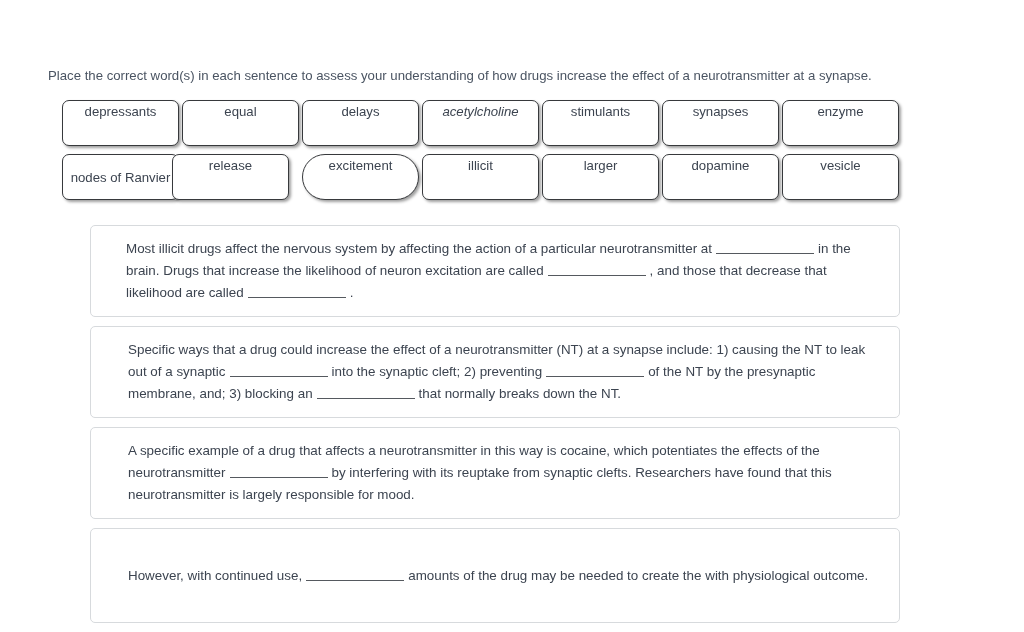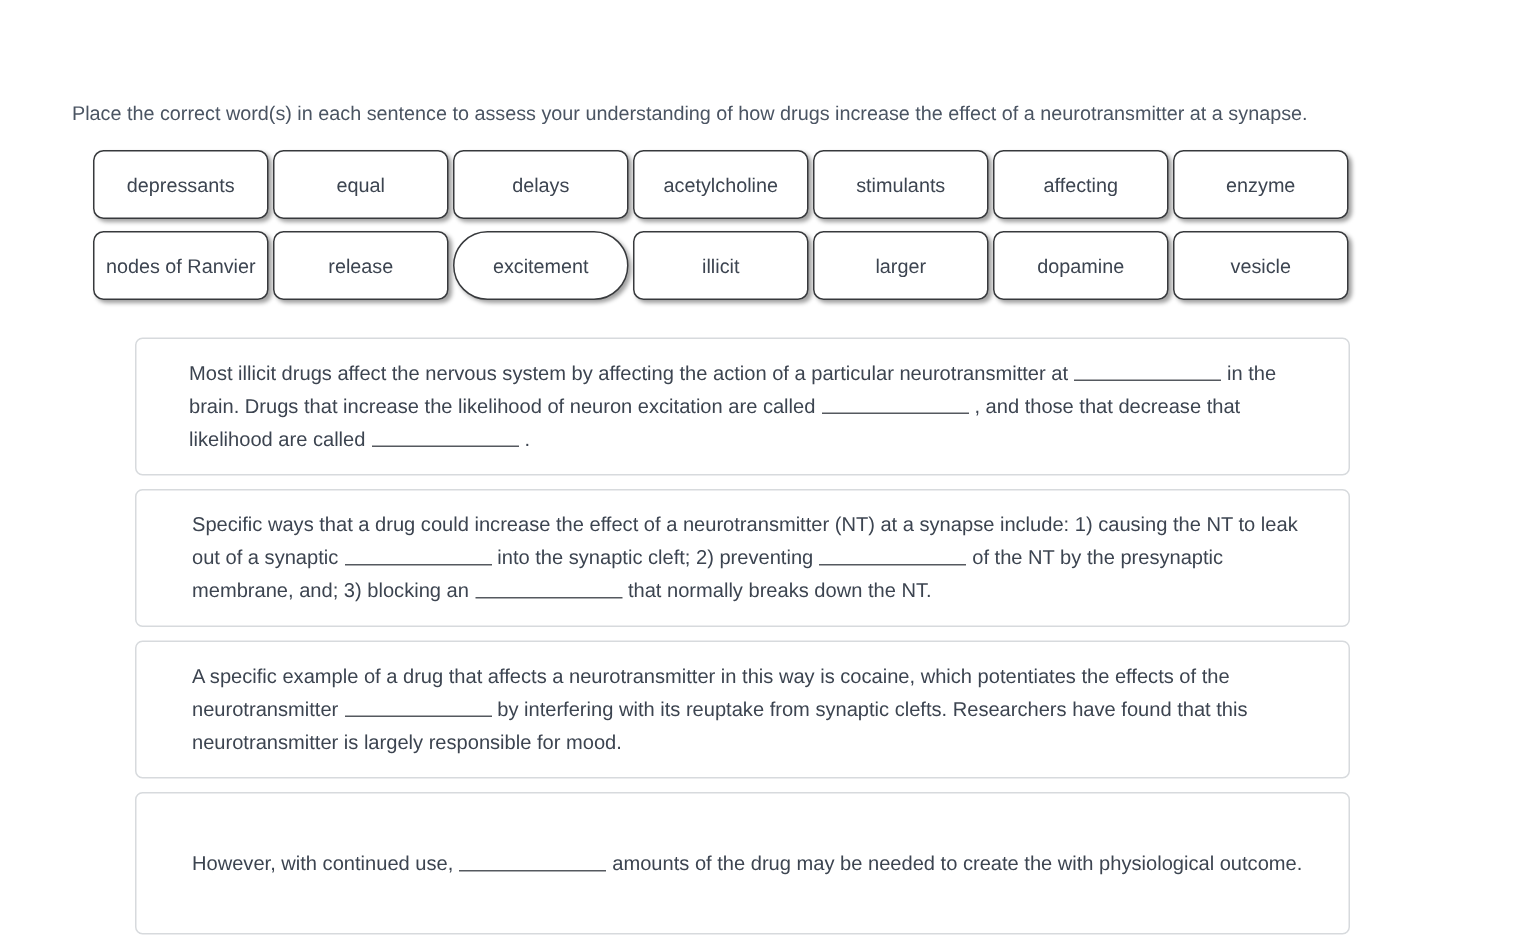--- a/index.html
+++ b/index.html
@@ -62,21 +62,20 @@
     height: 46px;
     box-sizing: border-box;
     background: #ffffff;
     border: 1.6px solid #37393c;
     border-radius: 7px;
     box-shadow: 2px 2px 3px rgba(0,0,0,0.38);
     font-size: 13.2px;
     color: #3c4450;
     text-align: center;
     line-height: 21px;
-    padding-top: 12px;
     overflow: hidden;
     cursor: pointer;
     user-select: none;
   }
   .word-chip.two-line {
     padding-top: 12px;
   }
 
   
   .sentences {
@@ -128,28 +127,28 @@
 <div class="page">
 
 
   <div class="instruction">Place the correct word(s) in each sentence to assess your understanding of how drugs increase the effect of a neurotransmitter at a synapse.</div>
 
   <div class="word-bank">
     <div class="word-row" id="word-row-1">
         <div class="word-chip" style="left: 0px;">depressants</div>
         <div class="word-chip" style="left: 120px;">equal</div>
         <div class="word-chip" style="left: 240px;">delays</div>
-        <div class="word-chip" style="left: 360px;">acetylcholine</div>
+        <div class="word-chip" style="left: 360px; font-style: italic;">acetylcholine</div>
         <div class="word-chip" style="left: 480px;">stimulants</div>
-        <div class="word-chip" style="left: 600px;">affecting</div>
+        <div class="word-chip" style="left: 600px;">synapses</div>
         <div class="word-chip" style="left: 720px;">enzyme</div>
       </div>
     <div class="word-row" id="word-row-2">
         <div class="word-chip two-line" style="left: 0px;">nodes of Ranvier</div>
-        <div class="word-chip" style="left: 120px;">release</div>
+        <div class="word-chip" style="left: 110px;">release</div>
         <div class="word-chip" style="left: 240px; border-radius: 23px;">excitement</div>
         <div class="word-chip" style="left: 360px;">illicit</div>
         <div class="word-chip" style="left: 480px;">larger</div>
         <div class="word-chip" style="left: 600px;">dopamine</div>
         <div class="word-chip" style="left: 720px;">vesicle</div>
       </div>
   </div>
 
   <div class="sentences" id="sentence-list">
       <div class="sentence-box b1">

